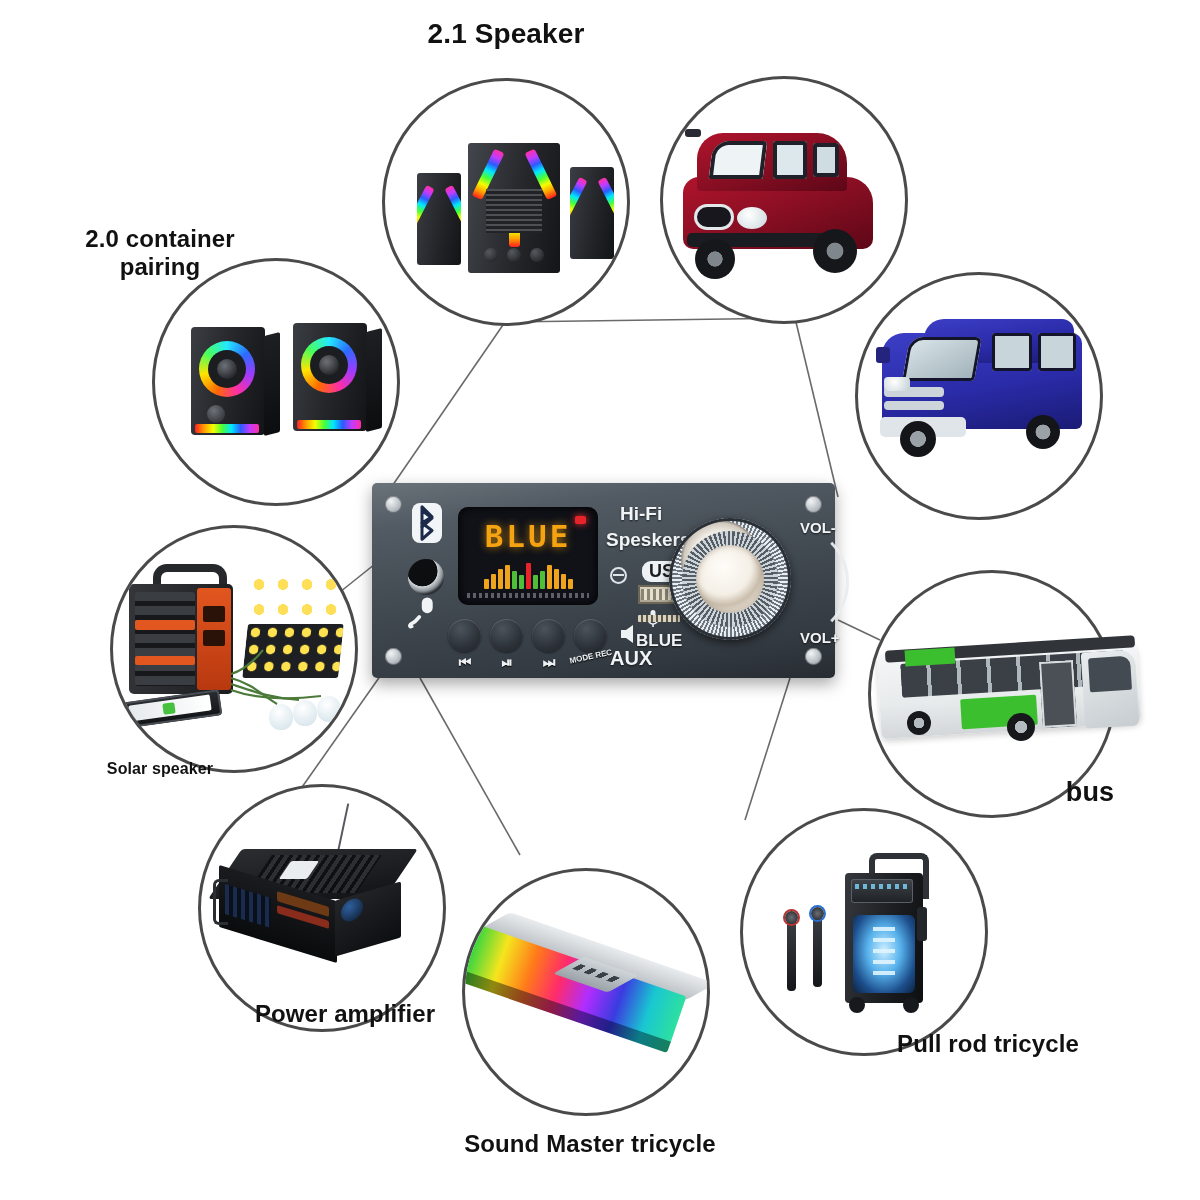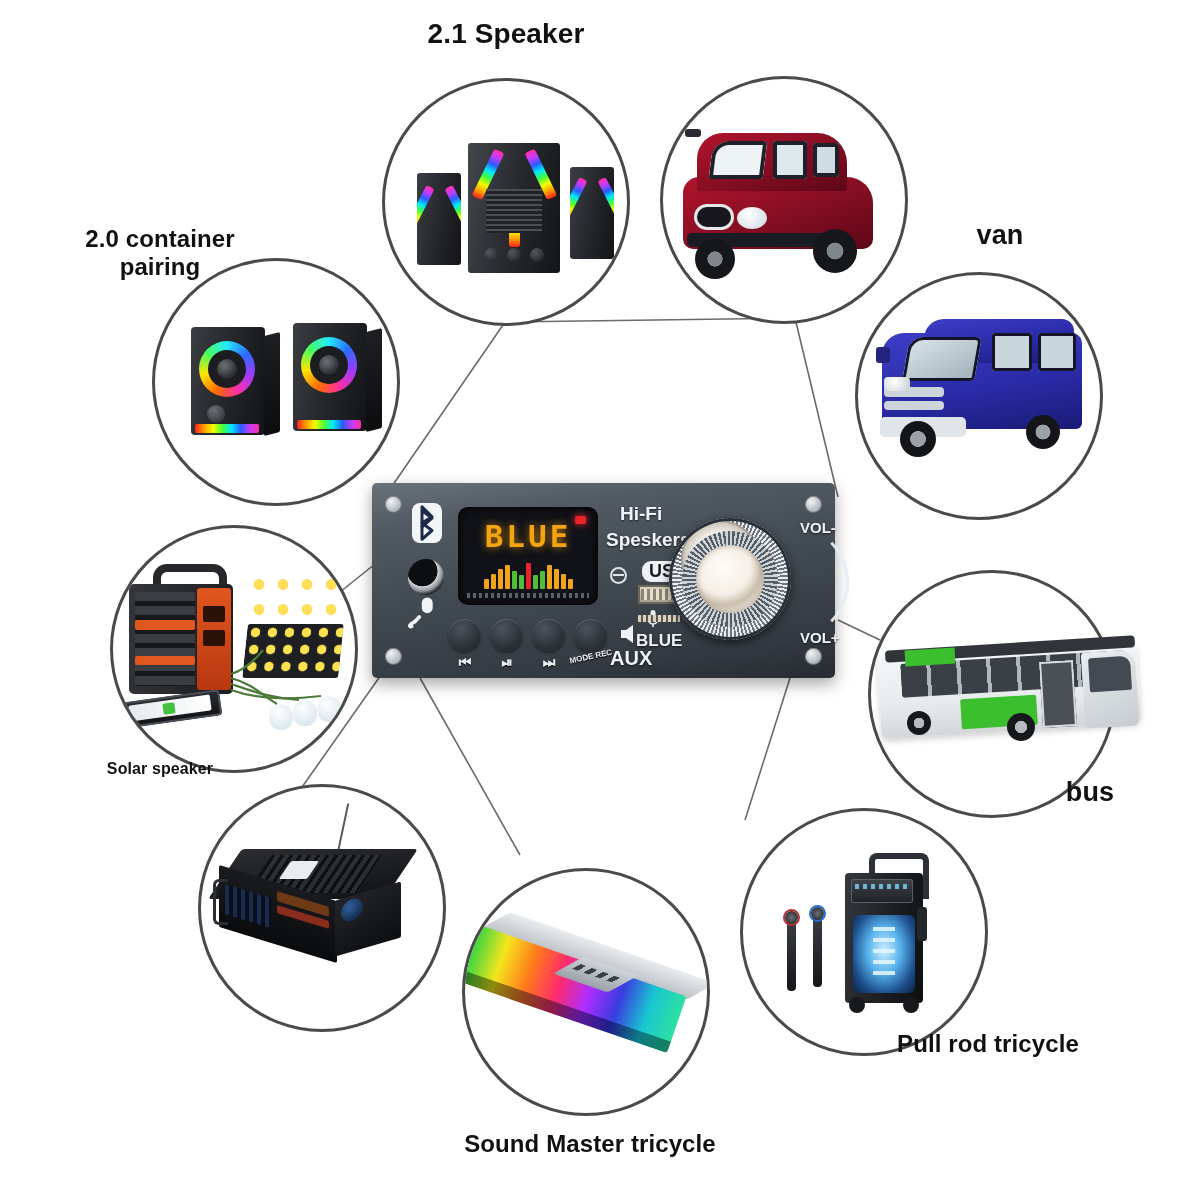--- a/index.html
+++ b/index.html
@@ -219,21 +219,20 @@
       <div class="abs" style="left:26px;top:102px;width:26px;height:14px;border-radius:4px;
            background:radial-gradient(circle at 40% 35%,#fff,#c2ced4);"></div>
 
       <div class="abs" style="left:42px;top:146px;width:36px;height:36px;border-radius:50%;
            background:radial-gradient(circle at 50% 50%,#9aa1a7 0 30%,#141518 32%);"></div>
       <div class="abs" style="left:168px;top:140px;width:34px;height:34px;border-radius:50%;
            background:radial-gradient(circle at 50% 50%,#9aa1a7 0 30%,#141518 32%);"></div>
       <div class="abs" style="left:18px;top:72px;width:14px;height:16px;background:#24247e;border-radius:3px;"></div>
     </div>
   </div>
-  <div class="label" style="left:905px;top:220px;width:190px;font-size:27px;">van</div>
 
   <div class="node overflow" style="left:868px;top:570px;width:248px;height:248px;">
     <div class="art">
       <div class="bus-body" style="left:8px;top:74px;width:260px;height:84px;border-radius:6px 14px 8px 6px;
            transform:rotate(-3.5deg);box-shadow:0 3px 6px rgba(0,0,0,.18);"></div>
 
       <div class="abs" style="left:14px;top:70px;width:250px;height:12px;background:#31353a;
            border-radius:4px;transform:rotate(-3.5deg);"></div>
 
       <div class="abs" style="left:30px;top:84px;width:224px;height:34px;transform:rotate(-3.5deg);
@@ -337,20 +336,21 @@
 
       <div class="abs" style="left:134px;top:104px;width:66px;height:56px;transform:skewY(-16deg);
            background:linear-gradient(160deg,#232529,#0d0e10);border-radius:2px;"></div>
       <div class="abs" style="left:140px;top:112px;width:22px;height:22px;border-radius:50%;
            background:radial-gradient(circle at 38% 32%,#2f5f9c,#0b1a2e);transform:skewY(-16deg);"></div>
 
       <div class="abs" style="left:12px;top:92px;width:12px;height:40px;border:3px solid #2b2e32;
            border-right:none;border-radius:6px 0 0 6px;"></div>
     </div>
   </div>
+  <div class="label" style="left:200px;top:1000px;width:290px;font-size:24px;">Power amplifier</div>
 
   <div class="node" style="left:110px;top:525px;width:248px;height:248px;">
     <div class="art">
 
       <div class="abs" style="left:40px;top:36px;width:58px;height:26px;border:8px solid #26282c;
            border-bottom:none;border-radius:14px 14px 0 0;"></div>
 
       <div class="solar-box" style="left:16px;top:56px;width:104px;height:110px;"></div>
       <div class="abs" style="left:22px;top:64px;width:60px;height:94px;
            background:repeating-linear-gradient(180deg,#3a3d42 0 9px,#17181b 9px 14px);border-radius:3px;"></div>

